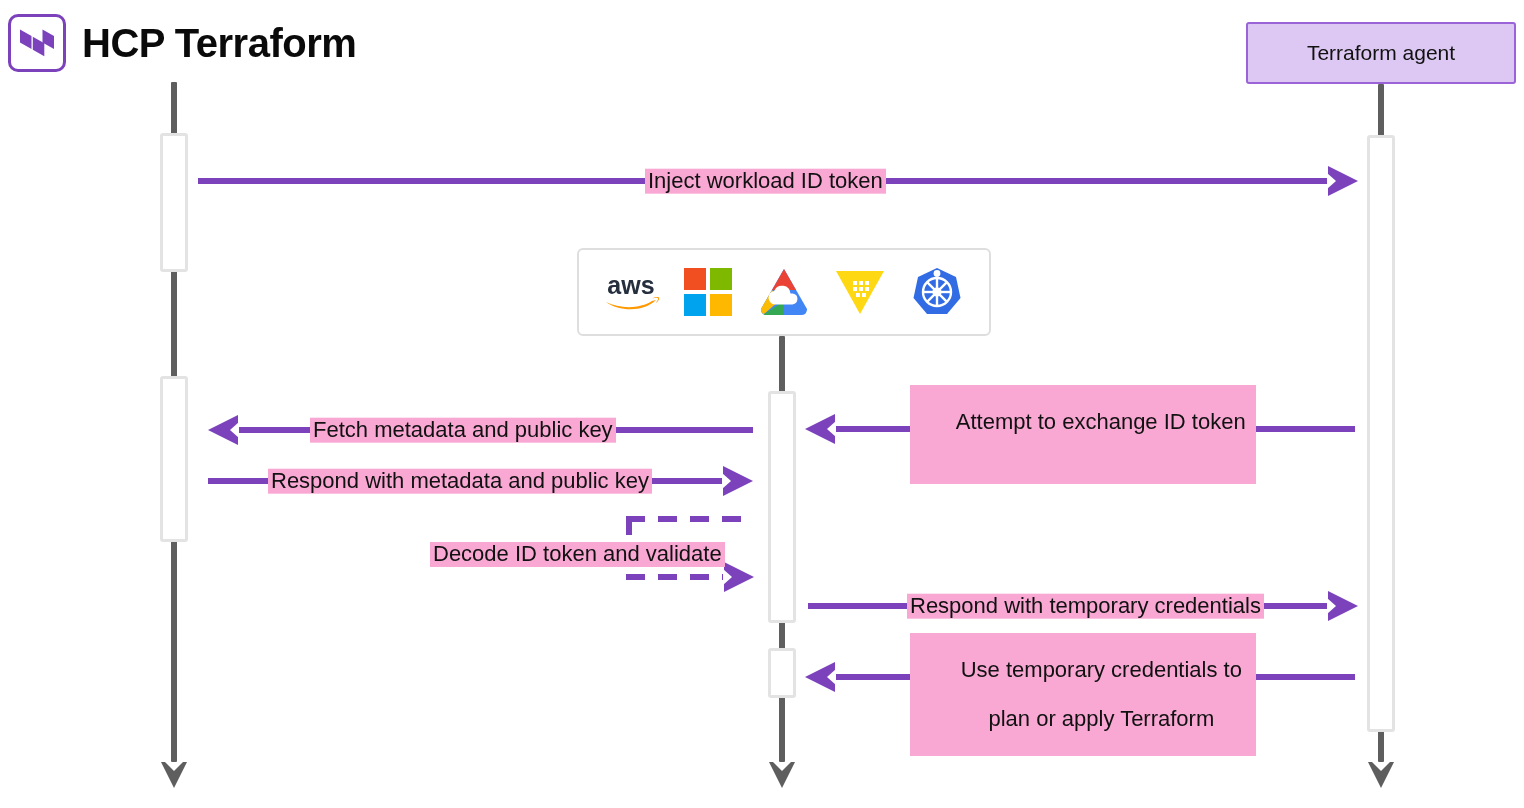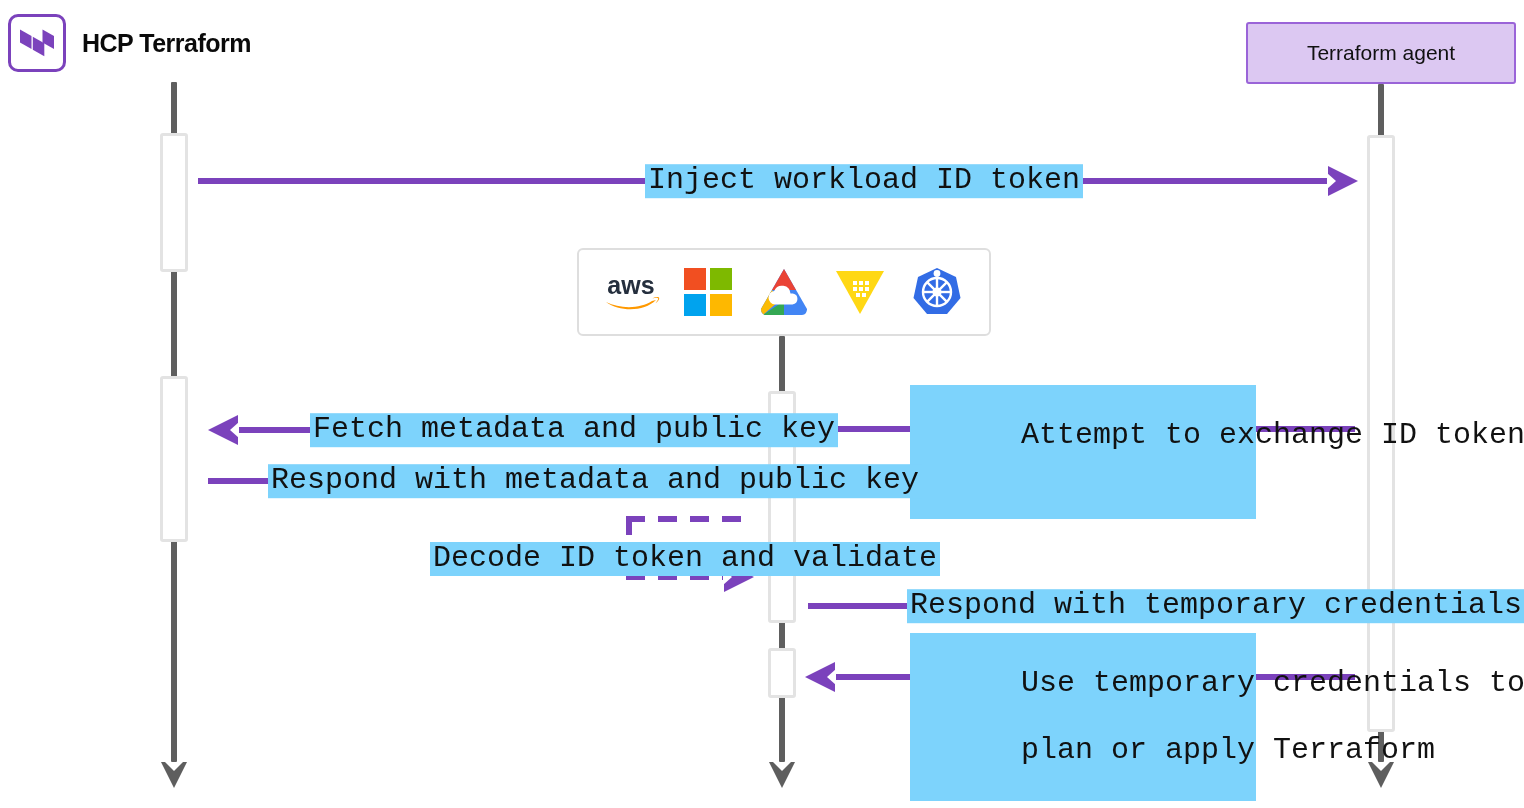--- a/index.html
+++ b/index.html
@@ -32,21 +32,21 @@
     height: 58px;
     border: 3px solid #7B42BC;
     border-radius: 10px;
     background: #ffffff;
     display: flex;
     align-items: center;
     justify-content: center;
     box-sizing: border-box;
   }
   #hcp-title {
-    font-size: 25px;
+    font-size: 40px;
     font-weight: bold;
     letter-spacing: -0.5px;
     color: #0a0a0a;
     white-space: nowrap;
   }
   
   #agent-box {
     position: absolute;
     left: 1246px;
     top: 22px;
@@ -172,28 +172,27 @@
     left: 22px;
     top: -8px;
     width: 0;
     height: 0;
     border-top: 8px solid transparent;
     border-bottom: 8px solid transparent;
     border-right: 9px solid #ffffff;
   }
   .msg-label {
     position: absolute;
-    font-size: 30px;
+    font-size: 22px;
     color: #111111;
-    background: #7dd3fc;
+    background: #f9a8d4;
     line-height: 1.12;
     text-align: center;
     white-space: pre;
     padding: 0 3px;
-    font-family: Liberation Mono, monospace;
   }
   .msg-label.inline {
     transform: translateY(-50%);
   }
   
   #selfloop {
     position: absolute;
     left: 626px;
     top: 516px;
     width: 128px;

